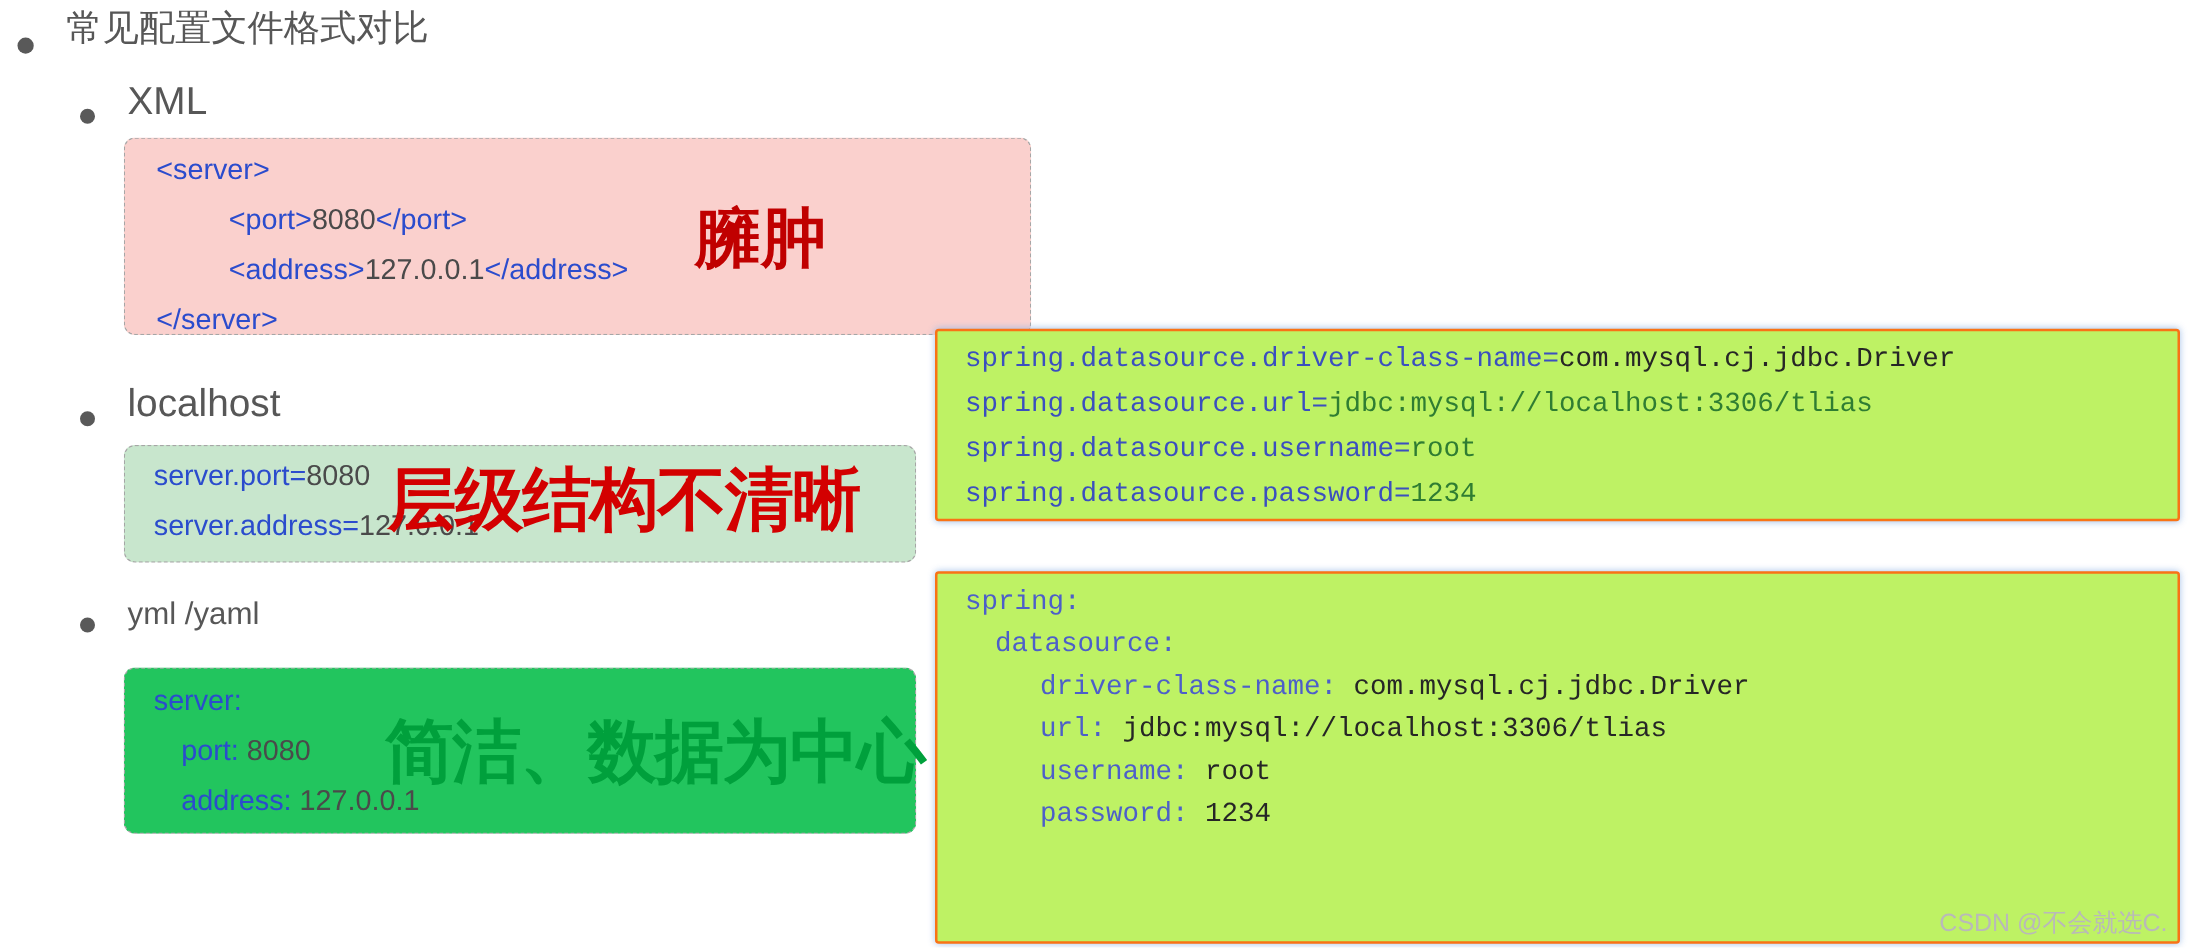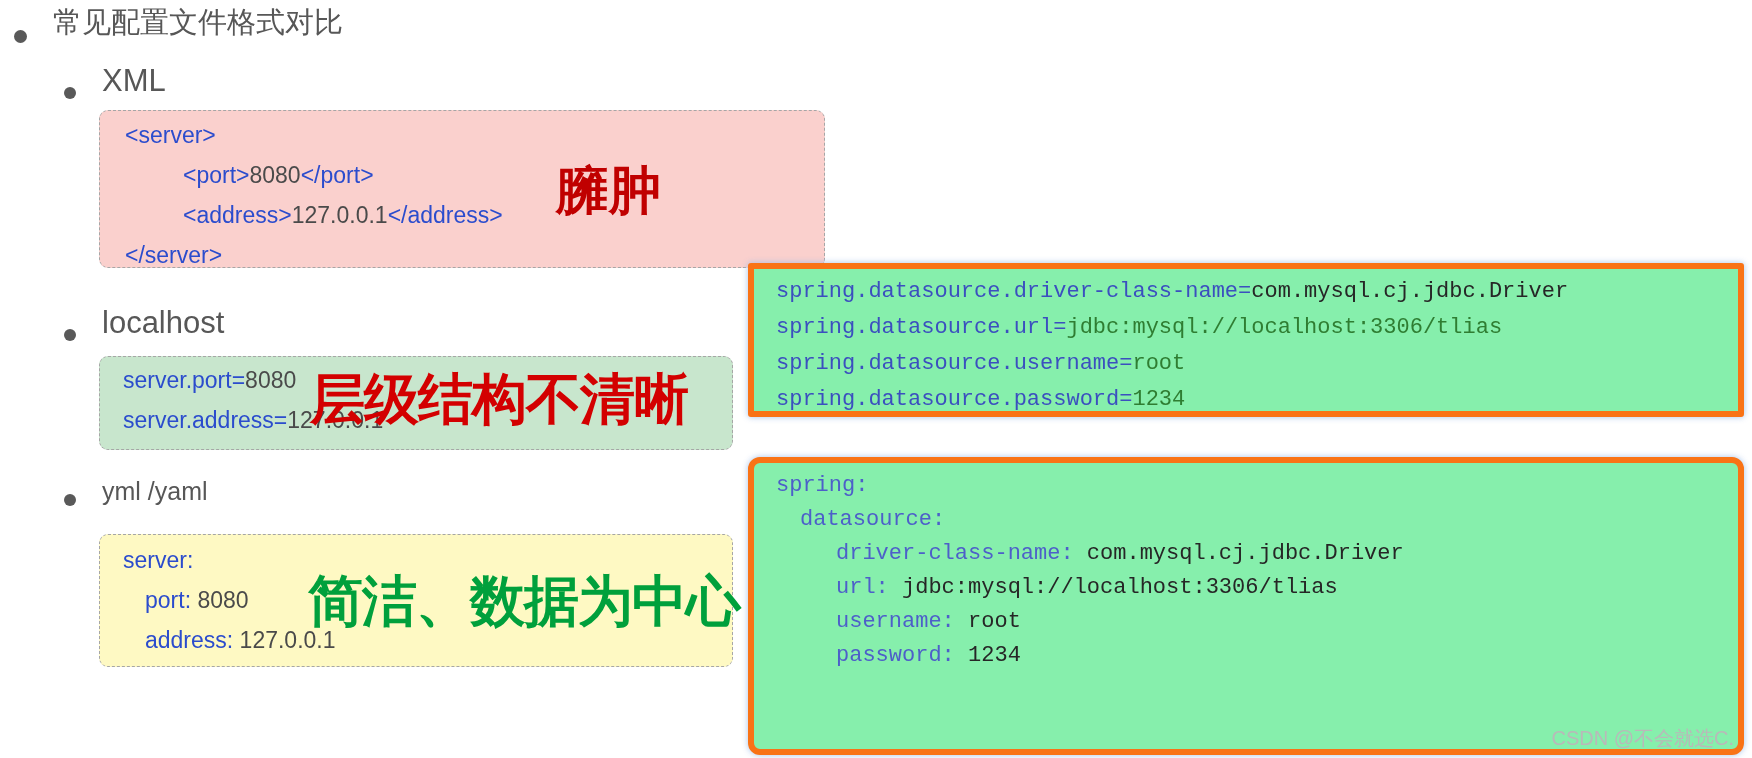--- a/index.html
+++ b/index.html
@@ -83,21 +83,21 @@
 
   #card-props {
     left: 99px; top: 356px; width: 634px; height: 94px;
     background: #c8e6cd;
   }
   #card-props .l1 { position: absolute; left: 23px; top: 12px; }
   #card-props .l2 { position: absolute; left: 23px; top: 52px; }
 
   #card-yml {
     left: 99px; top: 534px; width: 634px; height: 133px;
-    background: #fef9c3;
+    background: #22c55e;
   }
   #card-yml .l1 { position: absolute; left: 23px; top: 14px; }
   #card-yml .l2 { position: absolute; left: 45px; top: 54px; }
   #card-yml .l3 { position: absolute; left: 45px; top: 94px; }
 
   
   .annot {
     position: absolute;
     white-space: nowrap;
     font-family: "DejaVu Sans", sans-serif;
@@ -121,22 +121,22 @@
     left: 308px; top: 565px;
     font-size: 55px;
     color: #00a03c;
     letter-spacing: -1px;
   }
 
   
   .panel {
     position: absolute;
     box-sizing: border-box;
-    background: #86efac;
-    border: 6px solid #f97316;
+    background: #bef264;
+    border: 2px solid #f97316;
     border-radius: 3px;
     box-shadow: 0 0 6px rgba(150,185,230,0.85);
     overflow: hidden;
   }
   .panel .mono {
     font-family: "Liberation Mono", "DejaVu Sans Mono", monospace;
     font-size: 22px;
     white-space: pre;
     line-height: 1.0;
     letter-spacing: 0px;
@@ -145,21 +145,21 @@
   .kp { color: #4d5fc9; }
   .g  { color: #2f7d32; }
   .b  { color: #262626; }
 
   #panel-props { left: 748px; top: 263px; width: 996px; height: 154px; }
   #panel-props .p1 { position: absolute; left: 22px; top: 12px; }
   #panel-props .p2 { position: absolute; left: 22px; top: 48px; }
   #panel-props .p3 { position: absolute; left: 22px; top: 84px; }
   #panel-props .p4 { position: absolute; left: 22px; top: 120px; }
 
-  #panel-yaml { left: 748px; top: 457px; width: 996px; height: 298px; border-radius: 12px; }
+  #panel-yaml { left: 748px; top: 457px; width: 996px; height: 298px; }
   #panel-yaml .y1 { position: absolute; left: 22px; top: 12px; }
   #panel-yaml .y2 { position: absolute; left: 46px; top: 46px; }
   #panel-yaml .y3 { position: absolute; left: 82px; top: 80px; }
   #panel-yaml .y4 { position: absolute; left: 82px; top: 114px; }
   #panel-yaml .y5 { position: absolute; left: 82px; top: 148px; }
   #panel-yaml .y6 { position: absolute; left: 82px; top: 182px; }
 
   #watermark {
     position: absolute;
     right: 18px;

